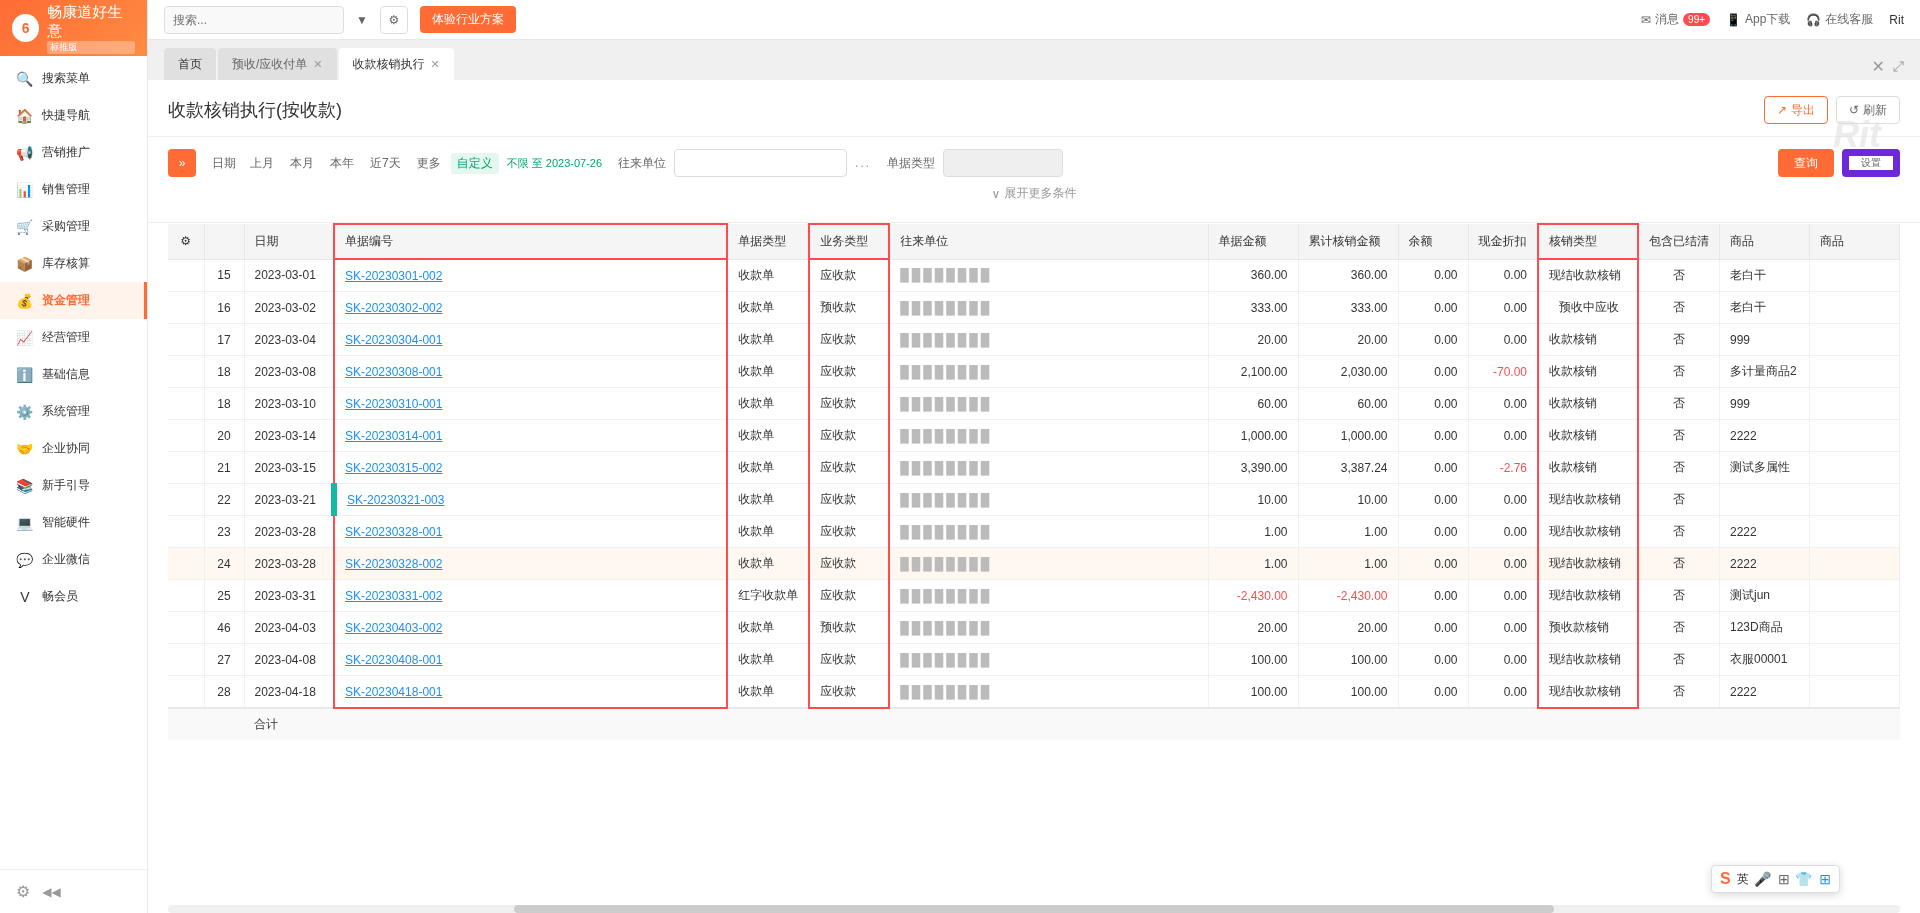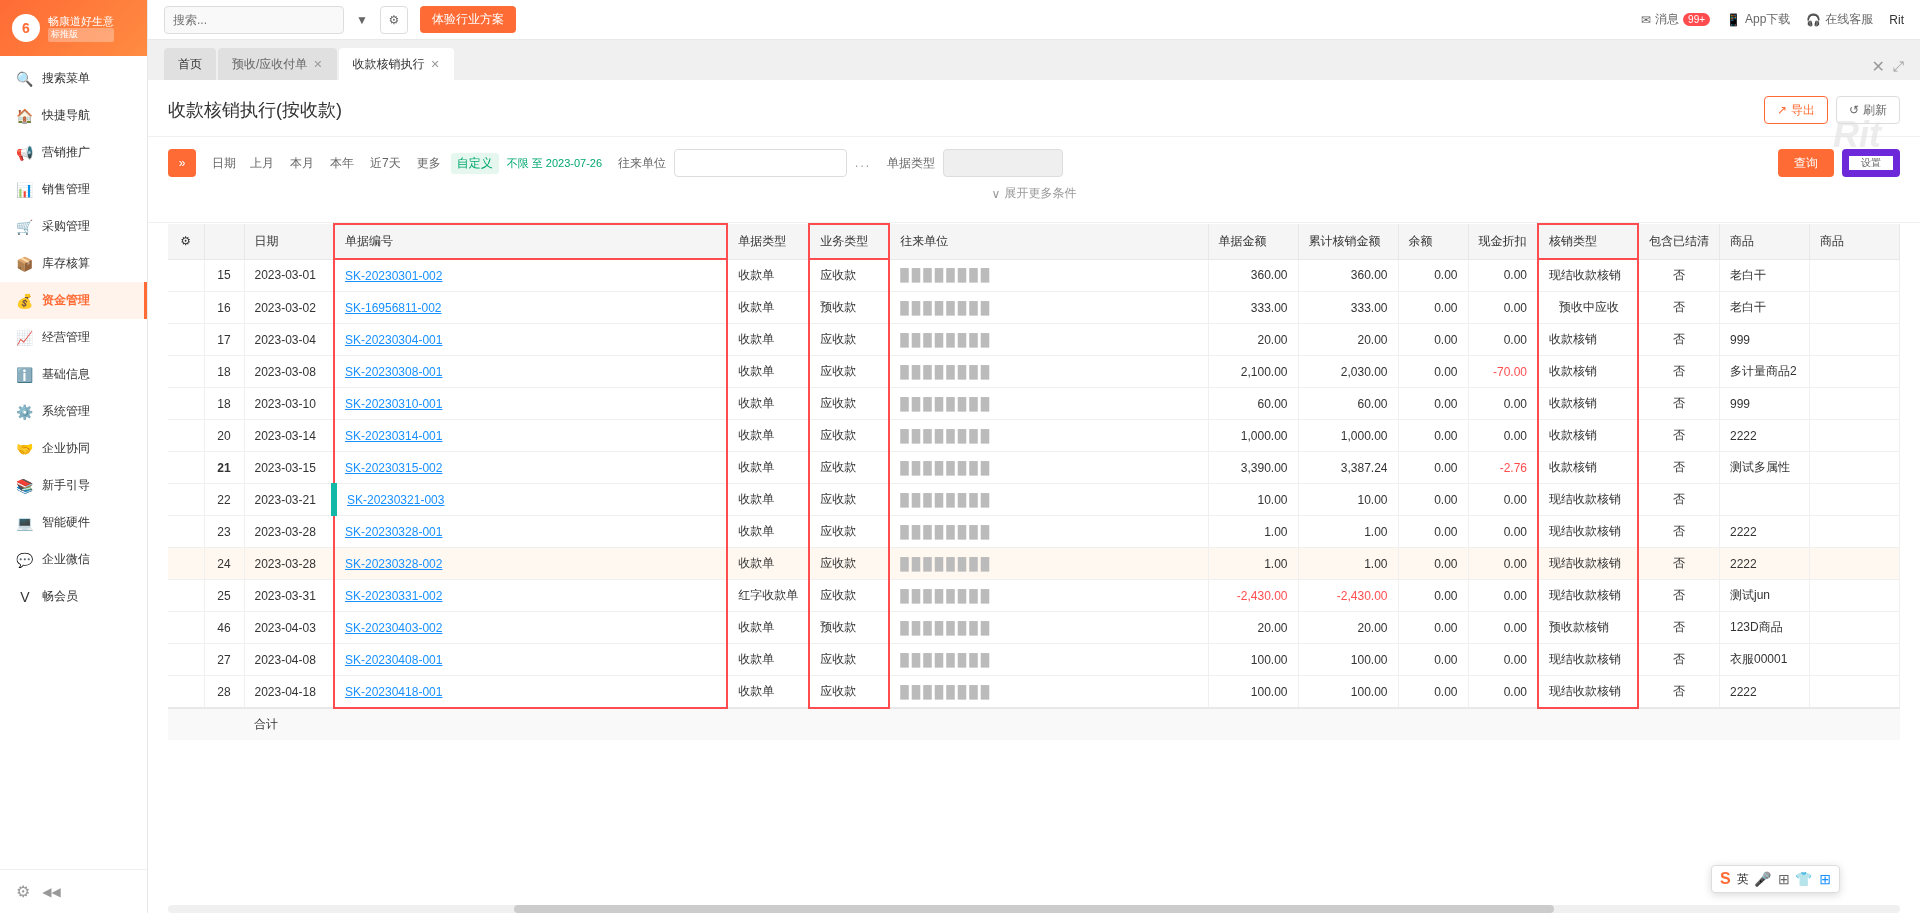--- a/index.html
+++ b/index.html
@@ -2,21 +2,21 @@
 <html><head>
   <meta charset="utf-8">
   <style>
     * { box-sizing: border-box; margin: 0; padding: 0; }
     body { font-family: 'Microsoft YaHei', Arial, sans-serif; font-size: 12px; background: #f5f5f5; display: flex; height: 913px; overflow: hidden; }
 
     
     .sidebar { width: 148px; background: #fff; border-right: 1px solid #e8e8e8; display: flex; flex-direction: column; flex-shrink: 0; }
     .sidebar-logo { height: 56px; background: linear-gradient(135deg, #ff6b35, #ff8c42); display: flex; align-items: center; padding: 0 12px; gap: 8px; }
     .sidebar-logo-icon { width: 28px; height: 28px; background: #fff; border-radius: 50%; display: flex; align-items: center; justify-content: center; font-size: 14px; color: #ff6b35; font-weight: bold; }
-    .sidebar-logo-text { color: #fff; font-size: 11px; line-height: 1.3; }
+    .sidebar-logo-text { color: #fff; font-size: 15px; line-height: 1.3; }
     .sidebar-logo-badge { font-size: 9px; background: rgba(255,255,255,0.3); border-radius: 2px; padding: 1px 3px; }
     .sidebar-menu { flex: 1; overflow-y: auto; padding: 4px 0; }
     .sidebar-item { display: flex; align-items: center; padding: 10px 16px; cursor: pointer; gap: 8px; color: #333; font-size: 12px; }
     .sidebar-item.active { background: #fff3ec; color: #ff6b35; font-weight: bold; border-right: 3px solid #ff6b35; }
     .sidebar-item-icon { font-size: 14px; width: 18px; text-align: center; }
     .sidebar-footer { padding: 12px 16px; display: flex; gap: 12px; align-items: center; border-top: 1px solid #f0f0f0; }
 
     
     .main { flex: 1; display: flex; flex-direction: column; overflow: hidden; }
 
@@ -309,21 +309,21 @@
       <td style="border-left:2px solid #ff4d4f; border-right:2px solid #ff4d4f;border-top:2px solid #ff4d4f;">现结收款核销</td>
       <td style="text-align:center;">否</td>
       <td>老白干</td>
       <td></td>
     </tr>
             <tr>
       <td style="text-align:center;"></td>
       <td style="text-align:center;">16</td>
       <td>2023-03-02</td>
       <td style="border-left:2px solid #ff4d4f; border-right:2px solid #ff4d4f;">
-        <a class="td-link">SK-16956811-002</a>
+        <a class="td-link">SK-20230302-002</a>
       </td>
       <td>收款单</td>
       <td style="border-left:2px solid #ff4d4f; border-right:2px solid #ff4d4f;">预收款</td>
       <td style="color:#bbb; letter-spacing:3px;">████████</td>
       <td style="text-align:right;">333.00</td>
       <td style="text-align:right;">333.00</td>
       <td style="text-align:right;">0.00</td>
       <td style="text-align:right;">0.00</td>
       <td style="border-left:2px solid #ff4d4f; border-right:2px solid #ff4d4f;padding-left:20px;">预收中应收</td>
       <td style="text-align:center;">否</td>
@@ -401,21 +401,21 @@
       <td style="text-align:right;">1,000.00</td>
       <td style="text-align:right;">0.00</td>
       <td style="text-align:right;">0.00</td>
       <td style="border-left:2px solid #ff4d4f; border-right:2px solid #ff4d4f;">收款核销</td>
       <td style="text-align:center;">否</td>
       <td>2222</td>
       <td></td>
     </tr>
             <tr>
       <td style="text-align:center;"></td>
-      <td style="text-align:center;font-weight:bold;">21</td>
+      <td style="text-align:center;">21</td>
       <td>2023-03-15</td>
       <td style="border-left:2px solid #ff4d4f; border-right:2px solid #ff4d4f;">
         <a class="td-link">SK-20230315-002</a>
       </td>
       <td>收款单</td>
       <td style="border-left:2px solid #ff4d4f; border-right:2px solid #ff4d4f;">应收款</td>
       <td style="color:#bbb; letter-spacing:3px;">████████</td>
       <td style="text-align:right;">3,390.00</td>
       <td style="text-align:right;">3,387.24</td>
       <td style="text-align:right;">0.00</td>

